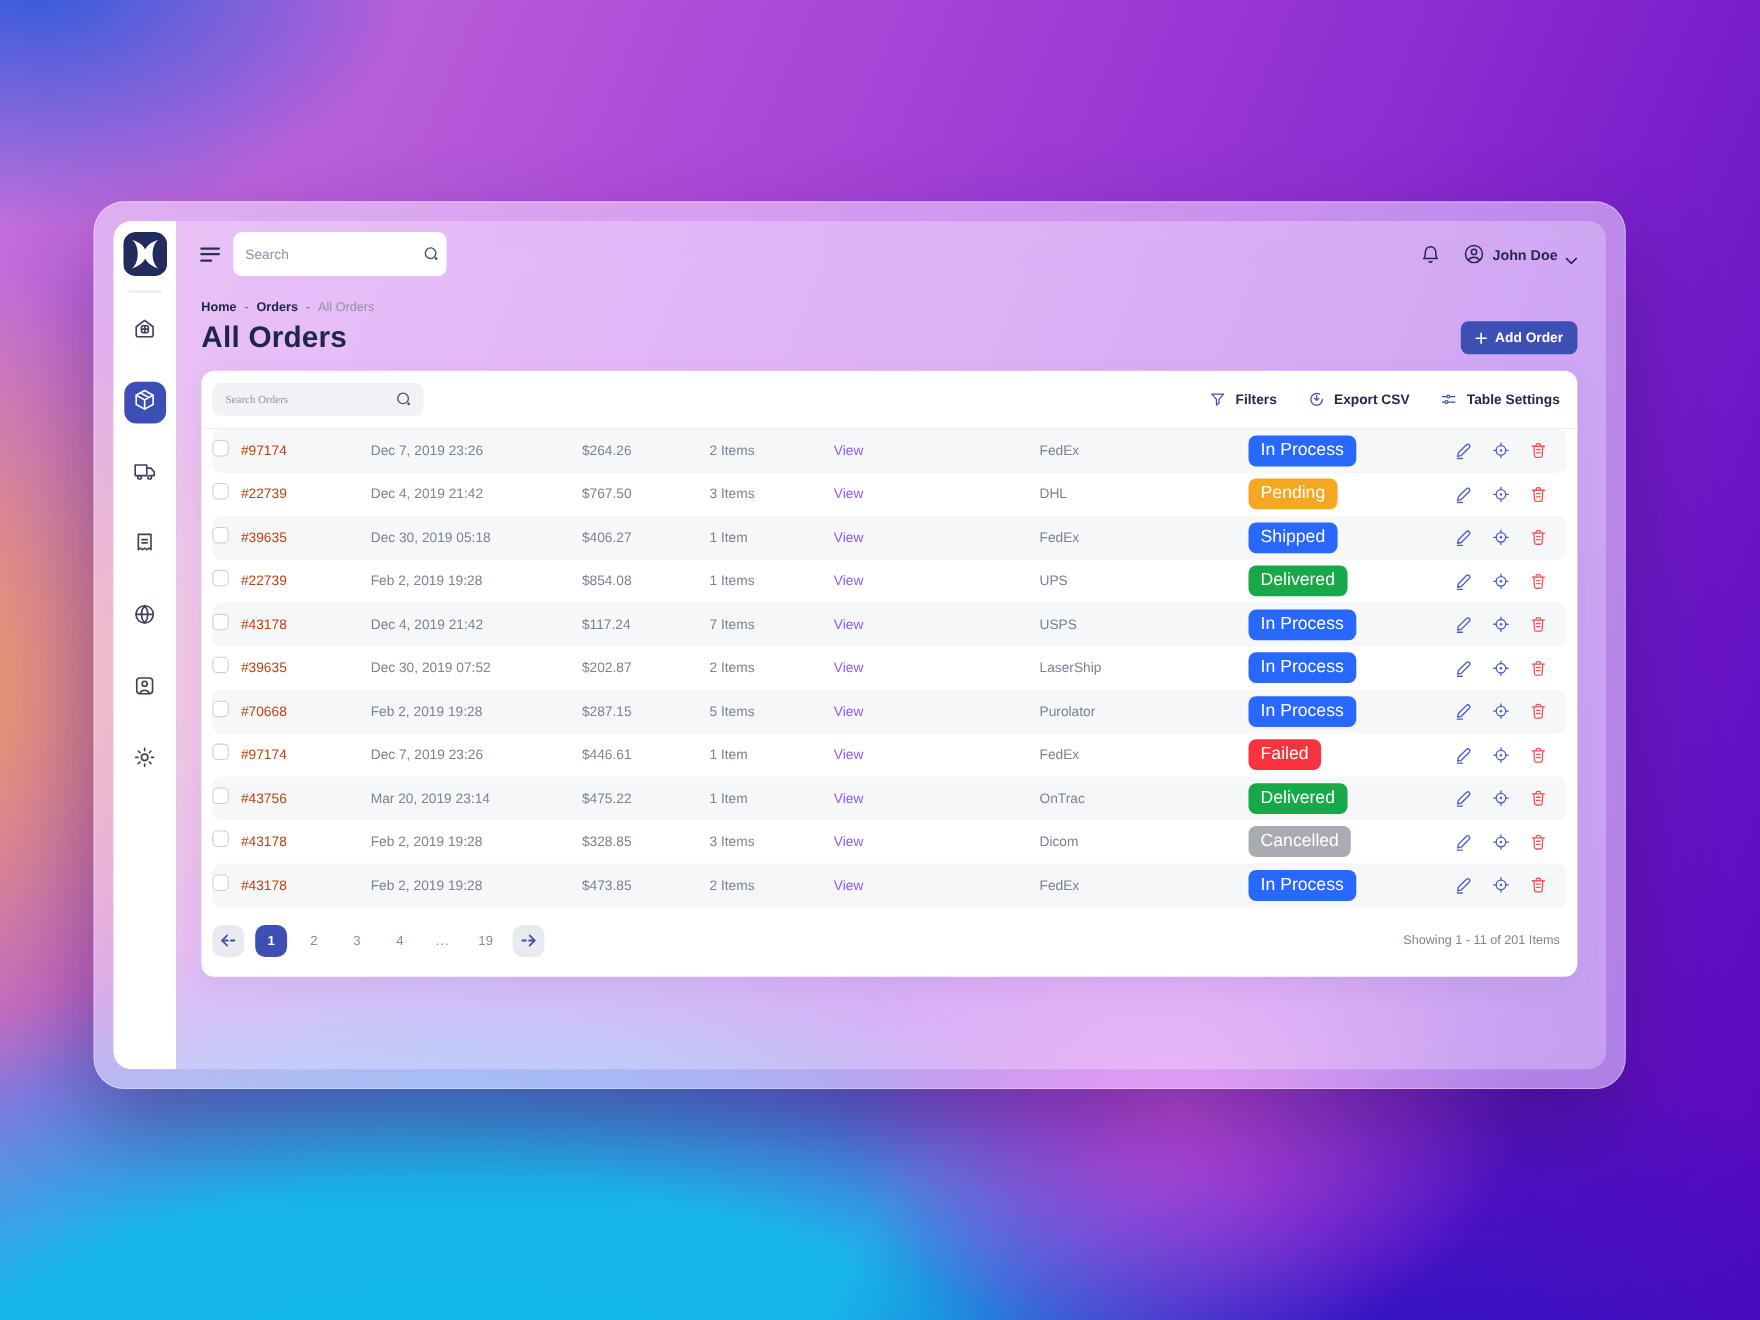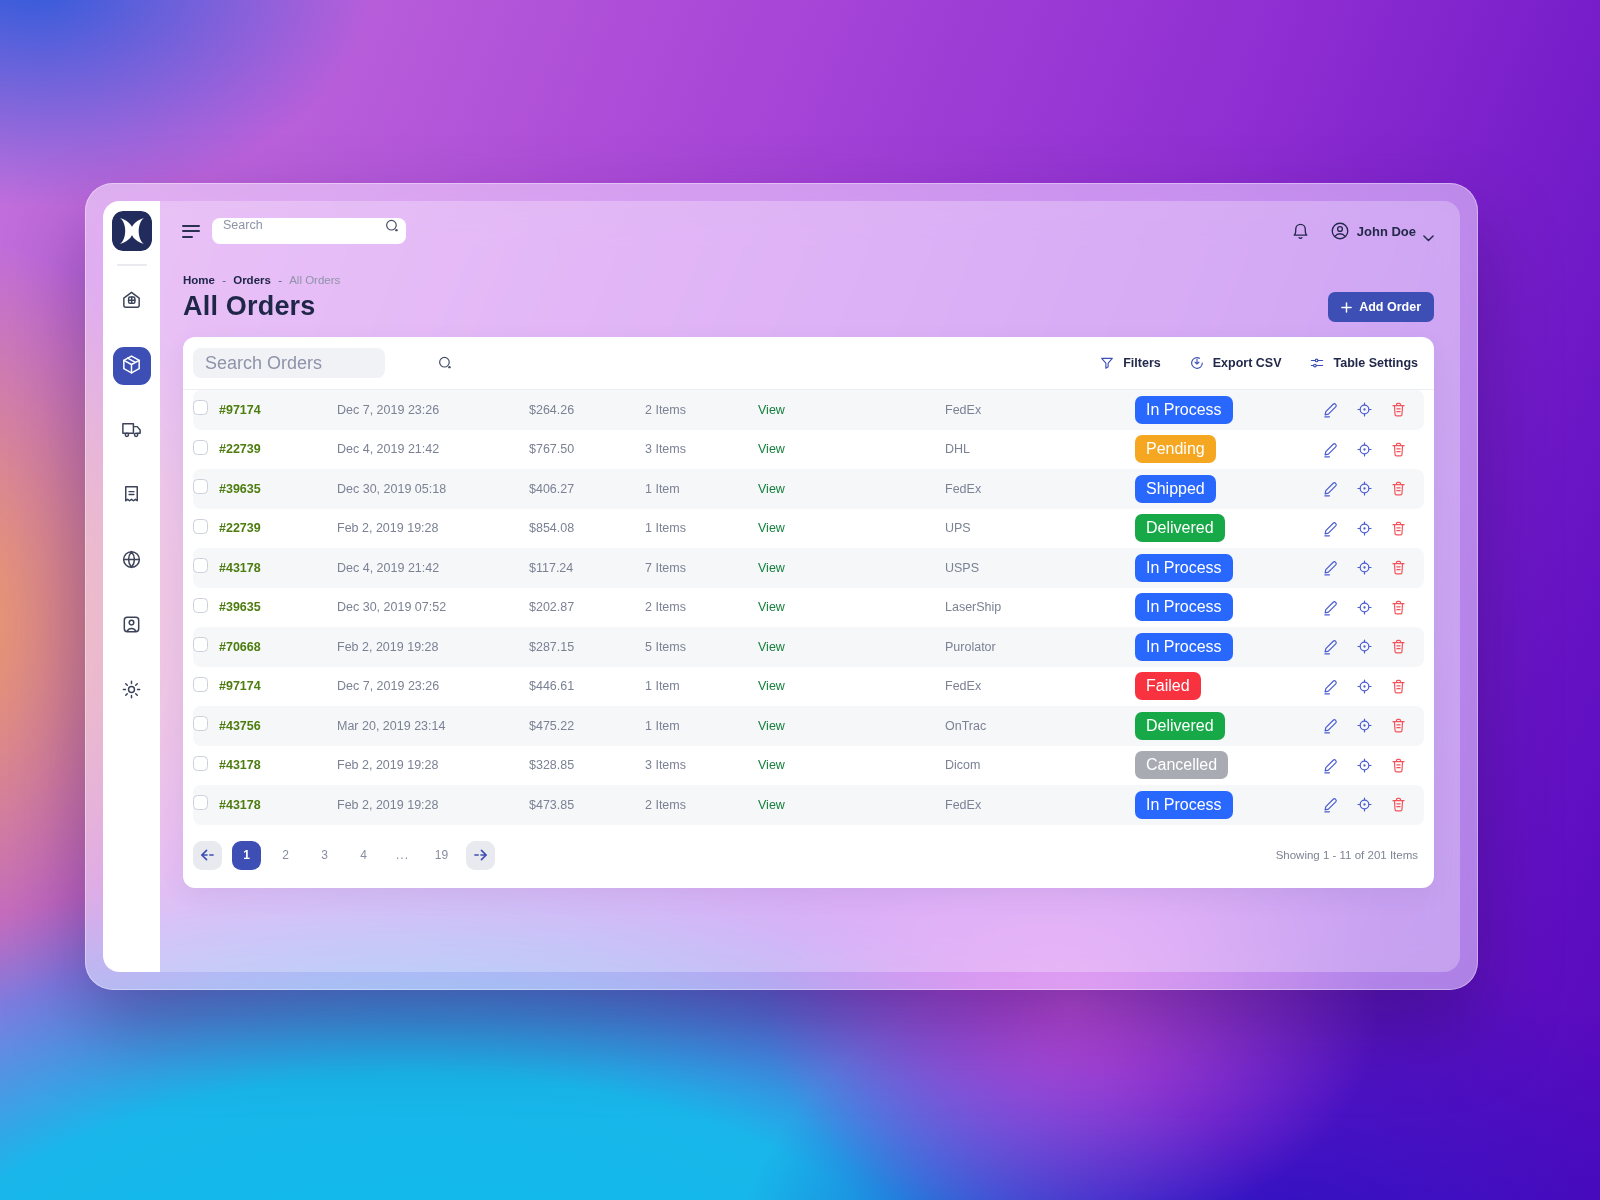--- a/index.html
+++ b/index.html
@@ -42,22 +42,22 @@
     stroke-linecap:round; stroke-linejoin:round; }
   .nav-item.active { background:#3d4fb5; }
   .nav-item.active svg { stroke:#ffffff; }
 
   
   .main { flex:1; display:flex; flex-direction:column; min-width:0; }
   .topbar { display:flex; align-items:center; padding:14px 26px 0 22px; height:46px; }
   .hamburger { width:18px; display:flex; flex-direction:column; gap:3.5px; cursor:pointer; }
   .hamburger i { height:2px; background:#2a3150; border-radius:2px; display:block; }
   .hamburger i:nth-child(3){ width:62%; }
-  .top-search { margin-left:12px; width:194px; height:26px; background:#fff; border-radius:8px;
-    display:flex; align-items:flex-start; padding:0 9px 0 11px; }
+  .top-search { margin-left:12px; width:194px; height:40px; background:#fff; border-radius:8px;
+    display:flex; align-items:center; padding:0 9px 0 11px; }
   .top-search input { border:none; outline:none; flex:1; font-size:12.5px; color:#39405c;
     background:transparent; font-family:inherit; }
   .top-search input::placeholder { color:#8d93a8; }
   .sicon { width:16px; height:16px; flex:none; }
   .top-right { margin-left:auto; display:flex; align-items:center; gap:20px; }
   .bell { width:19px; height:19px; cursor:pointer; }
   .user { display:flex; align-items:center; gap:7px; cursor:pointer; }
   .user .avatar { width:20px; height:20px; }
   .user .name { font-size:13px; font-weight:700; color:#23294a; }
   .chev { width:11px; height:7px; }
@@ -72,22 +72,22 @@
     font-size:12.5px; font-weight:600; display:flex; align-items:center; gap:7px; cursor:pointer;
     font-family:inherit; }
   .add-btn svg { width:11px; height:11px; }
 
   
   .card { margin-top:15px; background:#fff; border-radius:12px;
     box-shadow:0 8px 24px rgba(40,50,90,.07); display:flex; flex-direction:column; }
   .card-toolbar { height:52px; display:flex; align-items:center; padding:0 16px 0 10px; }
   .order-search { width:192px; height:30px; background:#f1f2f6; border-radius:8px;
     display:flex; align-items:center; padding:0 10px 0 12px; }
-  .order-search input { border:none; outline:none; flex:1; font-size:18px; background:transparent;
-    color:#39405c; font-family:Liberation Sans, sans-serif; }
+  .order-search input { border:none; outline:none; flex:1; font-size:10px; background:transparent;
+    color:#39405c; font-family:Liberation Serif, serif; }
   .order-search input::placeholder { color:#8d93a8; }
   .toolbar-right { margin-left:auto; display:flex; align-items:flex-end; gap:28px; }
   .tool-btn { display:flex; align-items:center; gap:8px; cursor:pointer; background:none; border:none;
     font-family:inherit; }
   .tool-btn svg { width:16px; height:16px; stroke:#3d4fb5; fill:none; stroke-width:1.7;
     stroke-linecap:round; stroke-linejoin:round; }
   .tool-btn span { font-size:12.5px; font-weight:600; color:#23294a; }
   .card-divider { height:1px; background:#edeef3; }
 
   
@@ -95,22 +95,22 @@
     display:grid; align-items:center;
     grid-template-columns:26px 118px 192px 116px 113px 187px 190px 187px 1fr;
     padding:0 10px; border-radius:8px;
   }
   .thead { height:40px; margin:2px 10px 0; padding:0; }
   .tbody { margin:0 10px; }
   .trow { height:39.5px; padding:0; }
   .trow.striped { background:#f6f7f9; }
   .hcell { font-size:12.5px; font-weight:700; color:#1f2748; }
   .cell { font-size:12.5px; color:#7b8294; }
-  .cell.id { color:#4d7c0f; font-weight:700; }
-  .cell.link a { color:#15803d; text-decoration:none; cursor:pointer; }
+  .cell.id { color:#c2410c; font-weight:400; }
+  .cell.link a { color:#8b5cf6; text-decoration:none; cursor:pointer; }
   .cbox { width:15px; height:15px; border:1.5px solid #ccd0da; border-radius:4.5px;
     background:#fff; appearance:none; cursor:pointer; margin:0; }
   .badge { display:inline-block; padding:5px 11px; border-radius:7px; color:#fff;
     font-size:16px; font-weight:400; }
   .actions { display:flex; align-items:center; gap:17px; }
   .aicon { width:17px; height:17px; cursor:pointer; }
   .aicon svg { width:100%; height:100%; }
 
   
   .pagi-row { display:flex; align-items:center; margin:16px 16px 18px 10px; }

